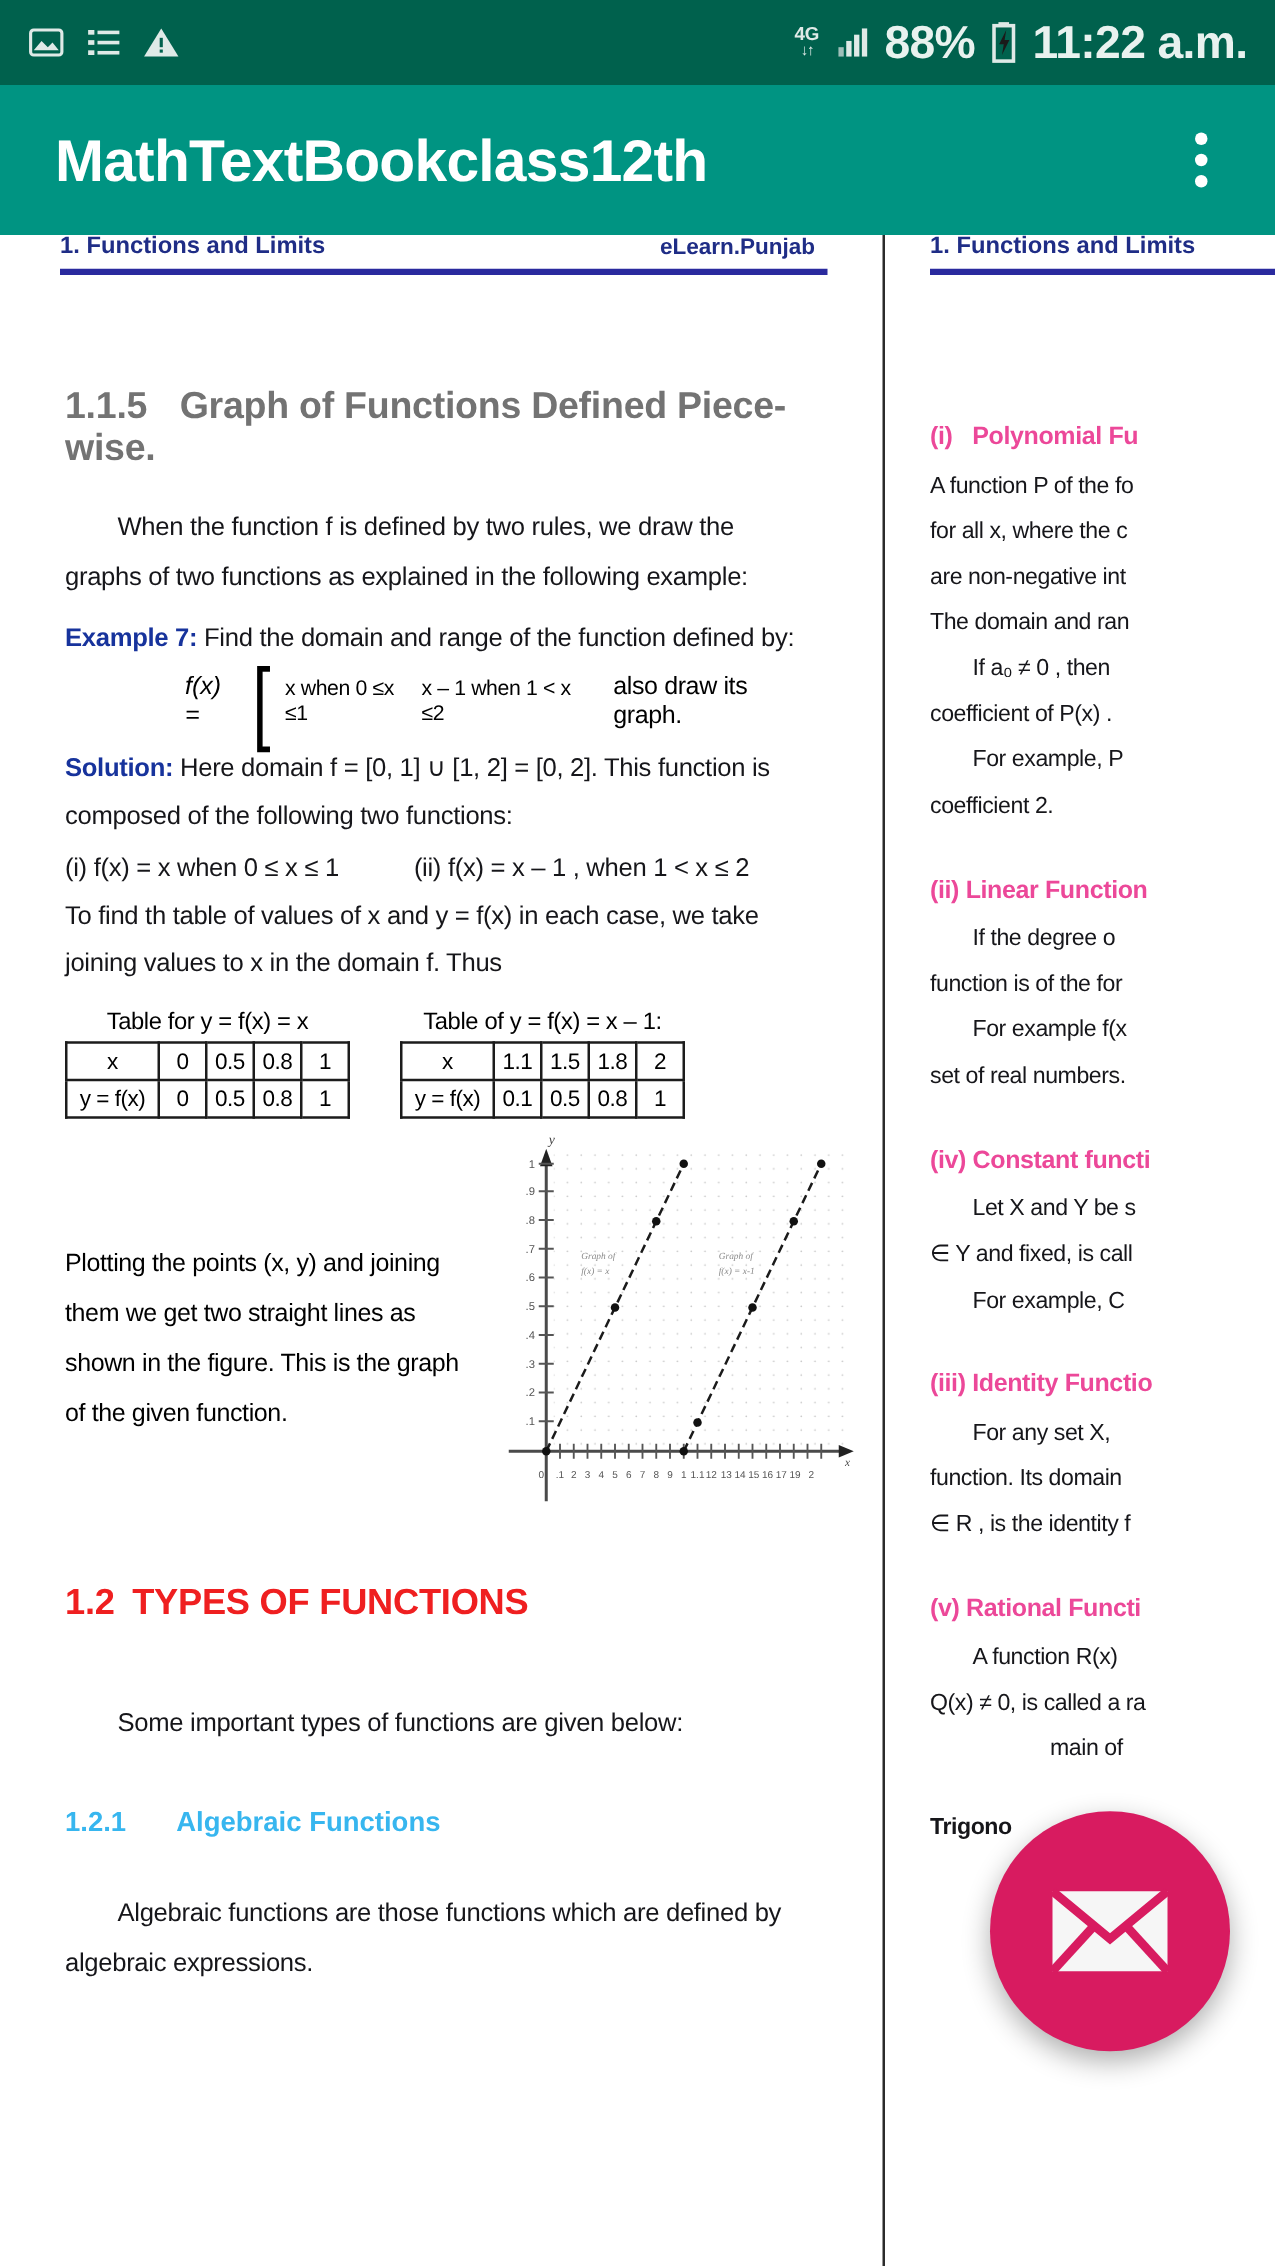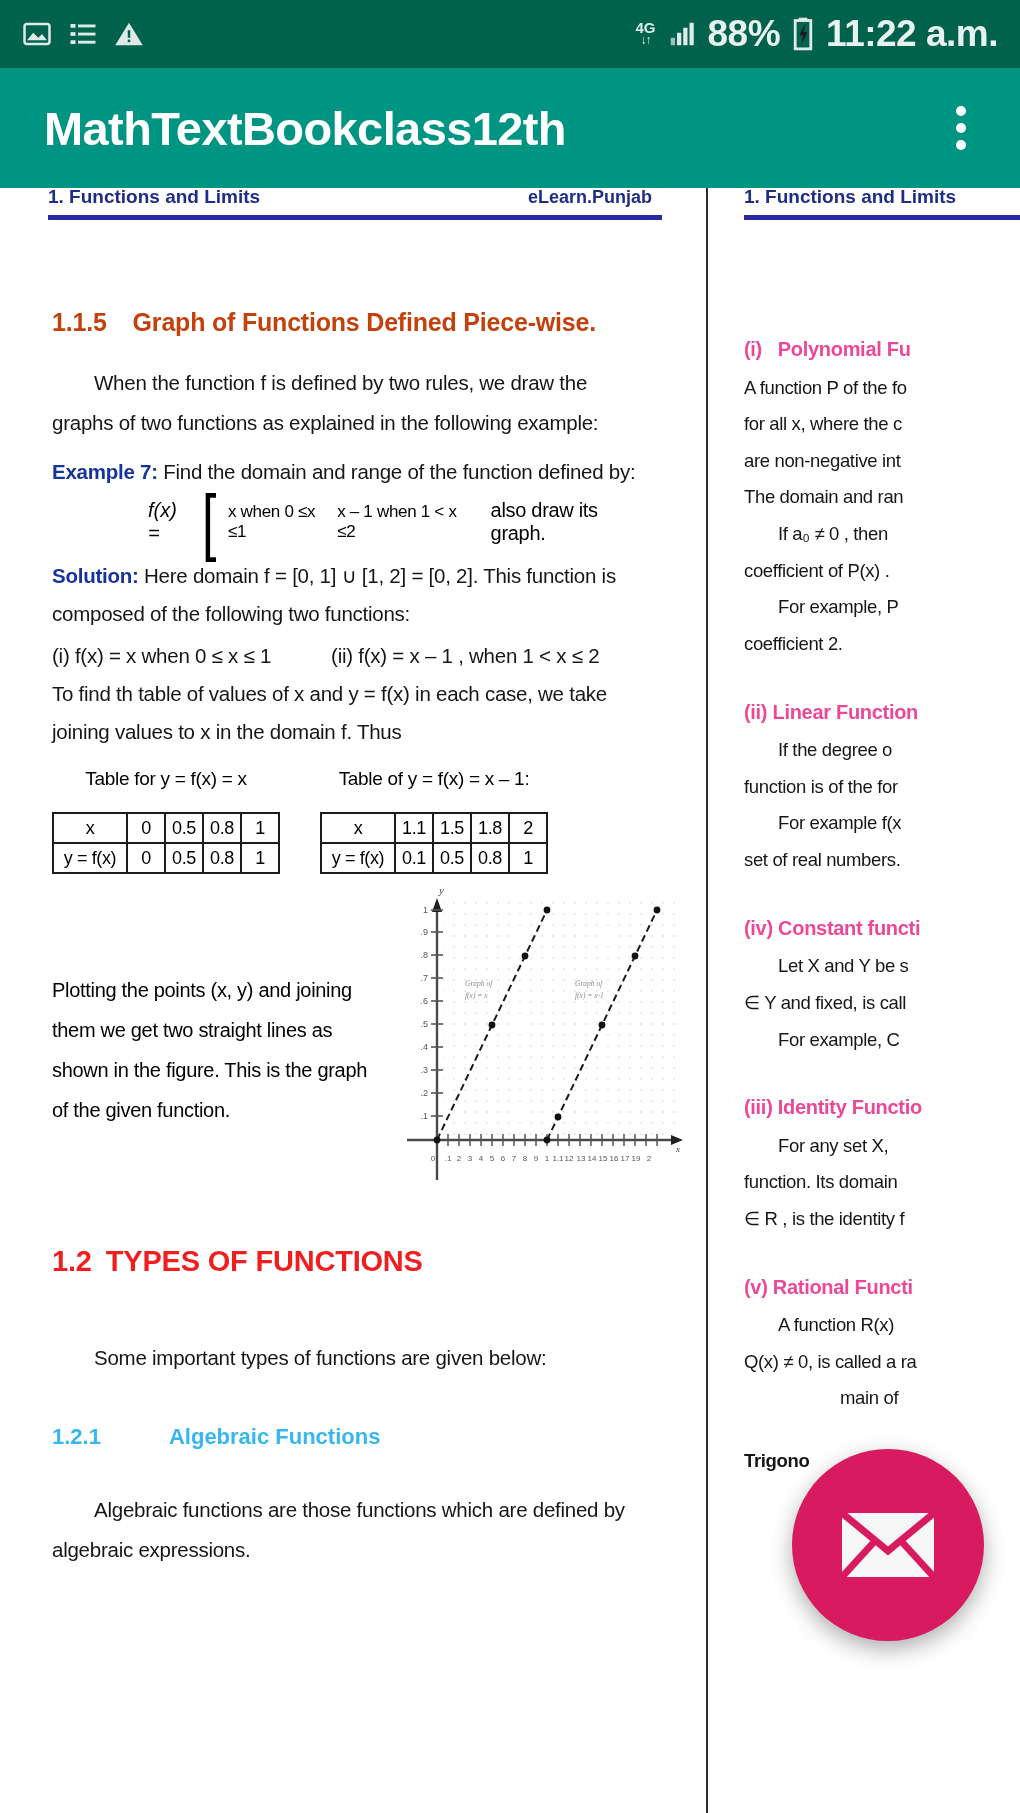--- a/index.html
+++ b/index.html
@@ -43,56 +43,56 @@
   .runhead{
     position:absolute; left:0; width:100%; top:-12px; height:42px;
     display:flex; justify-content:space-between; align-items:center;
     padding:0 48px; color:#1f2d86; font-weight:700; font-size:19px; overflow:hidden;
   }
   .runhead-r{ font-size:18px; }
   .runrule{ position:absolute; left:48px; right:38px; top:27px; height:5px; background:#2a2a9e;}
 
   .pl-body{ position:absolute; left:0; top:46px; width:700px; padding:0 52px; }
 
-  .h3{ color:#c2410c; font-weight:700; font-size:25px; letter-spacing:-.2px; margin-top:74px;}
+  .h3{ color:#737373; font-weight:700; font-size:30px; letter-spacing:-.2px; margin-top:74px;}
   .h3 .num{ margin-right:26px;}
   p.para{ font-size:20.5px; line-height:1.95; color:#16161a; letter-spacing:-.25px; margin-top:26px;}
   p.tight{ line-height:1.85; margin-top:10px;}
   .indent{ text-indent:42px; }
   .lbl{ color:#17339c; font-weight:700; }
   i,em{ font-style:italic; }
 
   
   .eqn-row{ display:flex; align-items:center; margin:8px 0 0 96px; font-size:20px;}
   .fx{ font-style:italic; margin-right:8px;}
   .brace{ font-size:74px; line-height:.62; font-weight:300; margin:0 8px 0 0; transform:scaleX(.7);}
   .cases{ display:flex; flex-direction:row; gap:6px; font-size:17px; letter-spacing:-.3px;}
   .also{ margin-left:20px; font-size:20px; letter-spacing:-.3px;}
 
   
   .tables-row{ display:flex; gap:40px; margin-top:18px;}
   .tbl-wrap{ }
-  .tbl-cap{ font-size:19px; letter-spacing:-.3px; text-align:center; margin-bottom:22px;}
+  .tbl-cap{ font-size:19px; letter-spacing:-.3px; text-align:center; margin-bottom:4px;}
   table.vals{ border-collapse:collapse; }
   table.vals td{
     border:2px solid #1c1c1c; font-size:18px; text-align:center;
     padding:3px 2px; min-width:38px; height:30px; letter-spacing:-.4px;
   }
   table.vals td.head{ min-width:74px; }
 
   
   .plot-block{ position:relative; margin-top:14px; height:335px;}
   .plot-text{ position:absolute; left:0; top:82px; width:320px; font-size:20px; line-height:2; letter-spacing:-.3px;}
   .plot{ position:absolute; left:335px; top:-8px; width:300px; height:340px;}
 
   
   .h2red{ color:#ef1f20; font-weight:700; font-size:29px; margin-top:22px; letter-spacing:-.2px;}
   .h2red .num{ margin-right:14px;}
   .h3b{ color:#37b6ef; font-weight:700; font-size:22px; margin-top:46px;}
-  .h3b .num{ margin-right:68px;}
+  .h3b .num{ margin-right:40px;}
 
   
   .pr-body{ position:absolute; left:0; top:46px; width:298px; padding:0 0 0 22px;}
   .pr-body .rh{ font-weight:700; font-size:20px; color:#ec4899; letter-spacing:-.3px; }
   .pr-body p{ font-size:18.5px; line-height:1.98; color:#16161a; letter-spacing:-.35px; white-space:nowrap;}
   .pr-sec{ margin-top:30px; }
   .pr-ind{ text-indent:34px; }
   .trig{ color:#37b6ef; font-weight:700; font-size:22px; margin-top:26px;}
 
   

